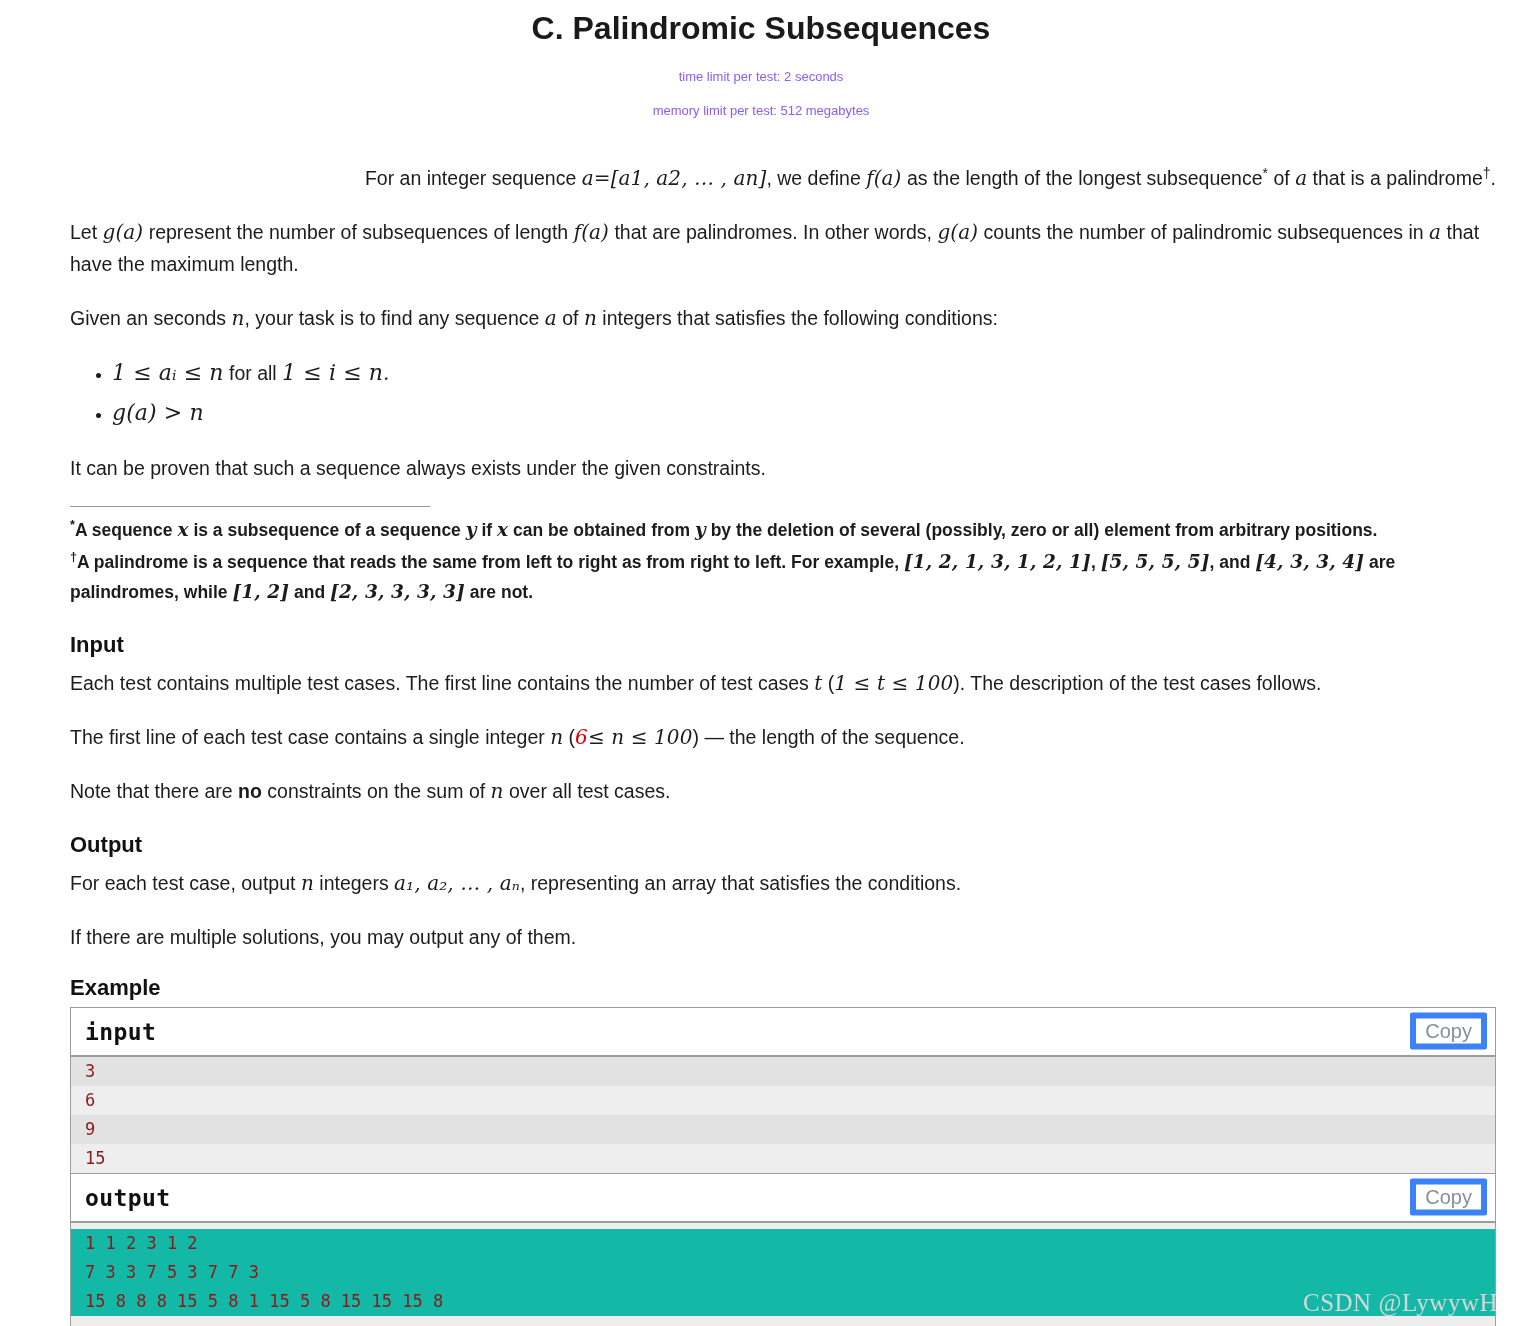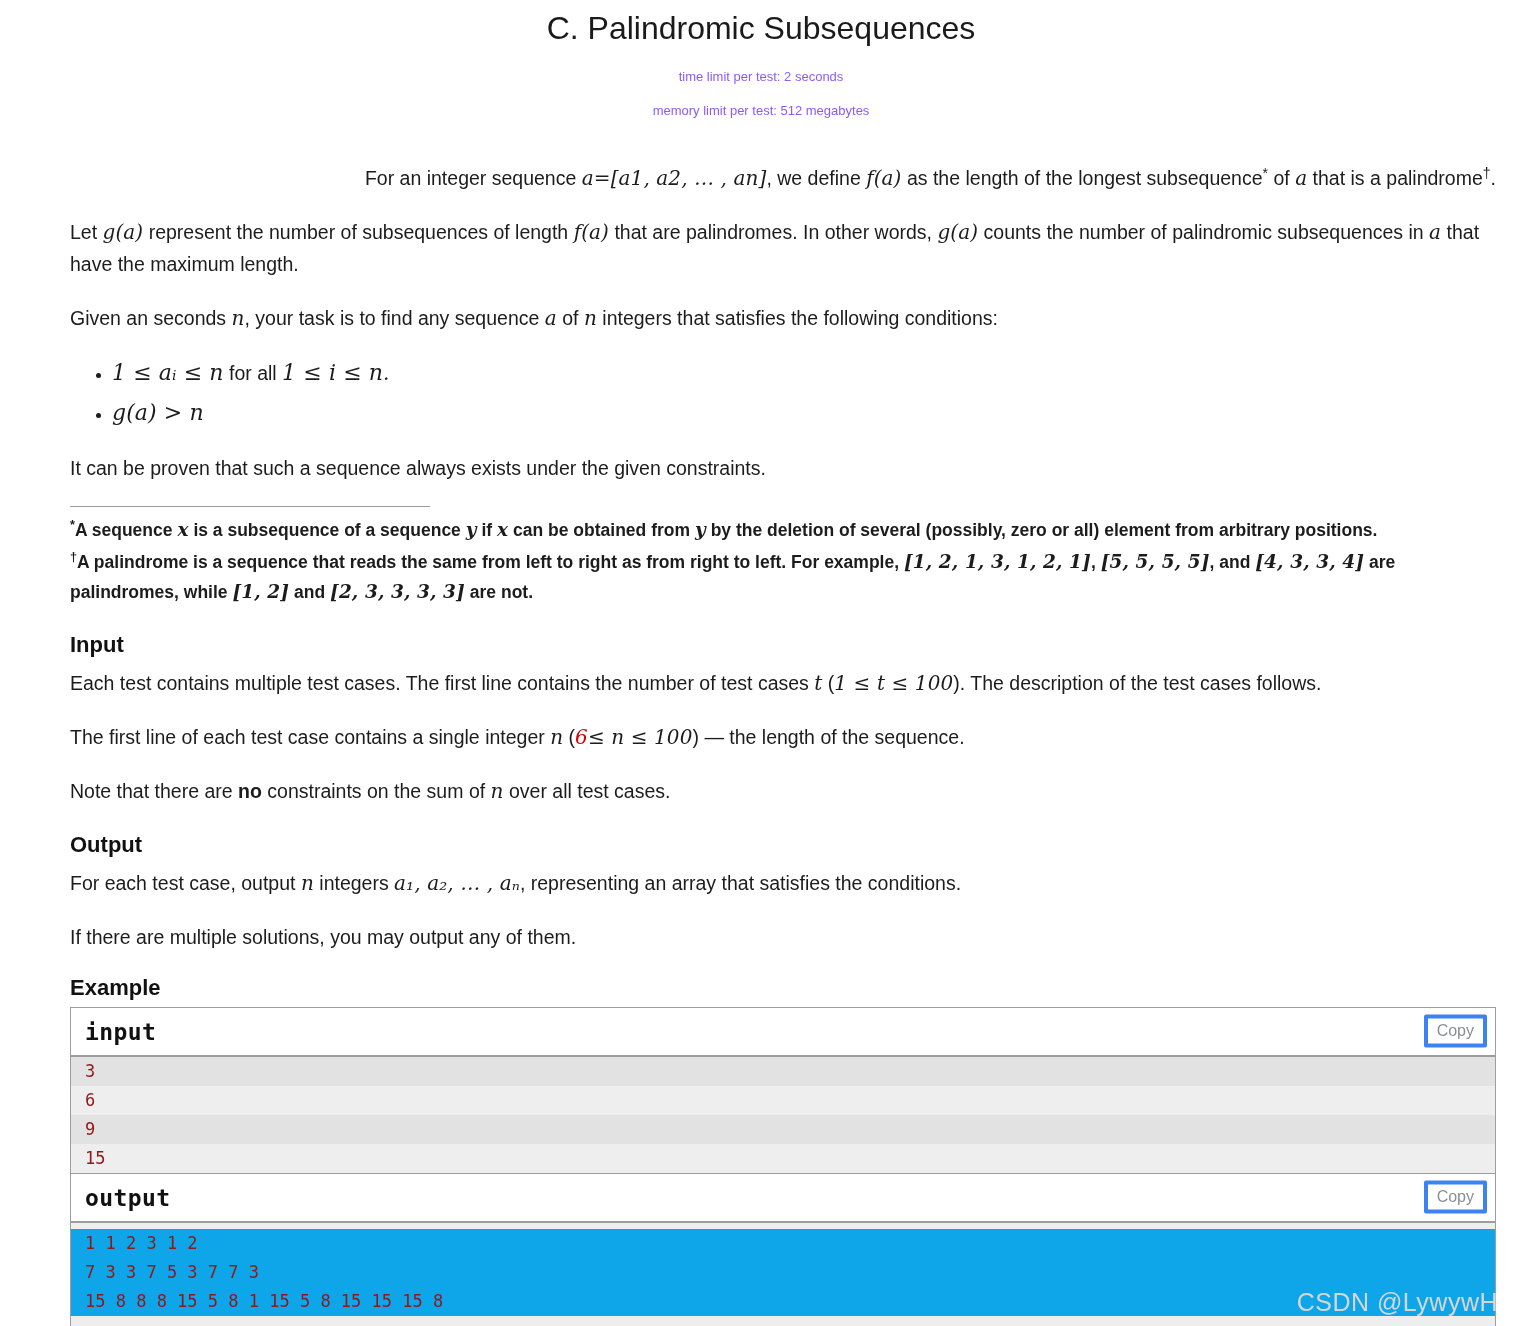--- a/index.html
+++ b/index.html
@@ -21,21 +21,21 @@
     position: relative;
   }
 
   
   .problem-header {
     text-align: center;
     padding-top: 8px;
   }
   .problem-title {
     font-size: 32px;
-    font-weight: 400;
+    font-weight: 700;
     line-height: 1.3;
     margin: 0 0 10px 0;
     color: #1a1a1a;
   }
   .limit-line {
     font-size: 13px;
     line-height: 34px;
     color: #8b5cf6;
   }
 
@@ -124,55 +124,55 @@
     font-size: 23px;
     font-weight: bold;
     color: #111111;
     letter-spacing: 0.4px;
   }
   .copy-btn {
     position: absolute;
     right: 8px;
     top: 50%;
     transform: translateY(-50%);
-    border: 4px solid #3b82f6;
+    border: 6px solid #3b82f6;
     background: #ffffff;
     color: #8a8f96;
     font-family: "Liberation Sans", sans-serif;
-    font-size: 16px;
+    font-size: 20px;
     padding: 3px 9px 4px 9px;
     border-radius: 2px;
     cursor: pointer;
     line-height: 18px;
   }
   .sample-body {
     font-family: "DejaVu Sans Mono", "Liberation Mono", monospace;
     font-size: 17px;
     line-height: 27px;
     color: #8b1a1a;
     padding: 0;
     background: #eeeeee;
   }
   .sample-line {
     padding: 1px 14px 1px 14px;
     white-space: pre;
     background: #eeeeee;
   }
   .sample-line.alt { background: #e2e2e2; }
-  .sample-body.plain .sample-line { background: #0ea5e9; }
+  .sample-body.plain .sample-line { background: #14b8a6; }
   .sample-body.plain { padding: 6px 0 10px 0; }
 
   
   .watermark {
     position: absolute;
     right: 24px;
     bottom: 10px;
     font-size: 25px;
     color: #d6d6d6;
-    font-family: Liberation Sans, sans-serif;
+    font-family: Liberation Serif, serif;
     letter-spacing: 0.5px;
     pointer-events: none;
     user-select: none;
   }
 </style>
 </head>
 <body>
 
 <div class="page">
 

